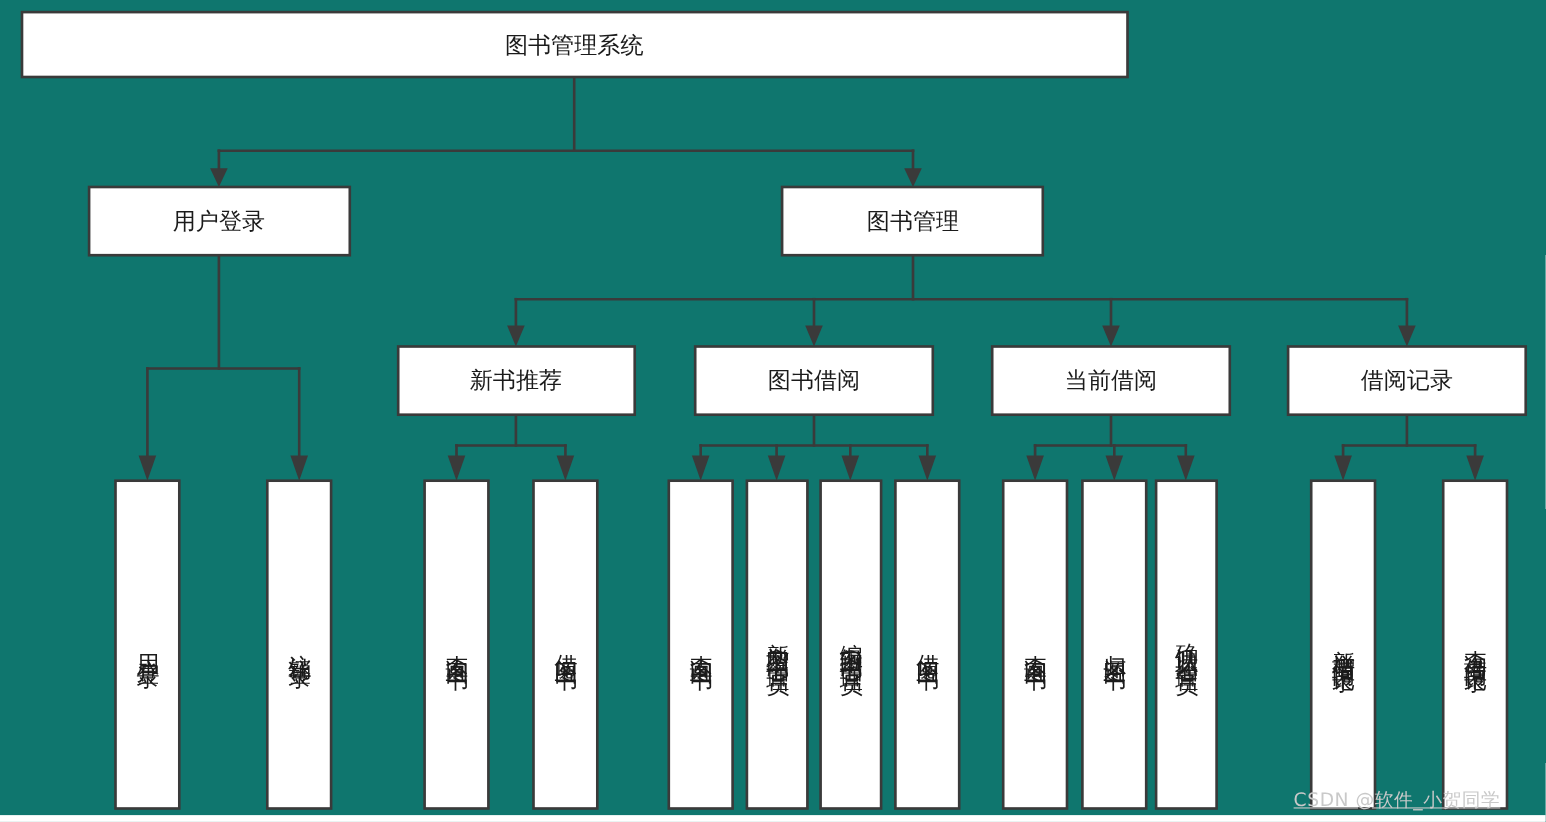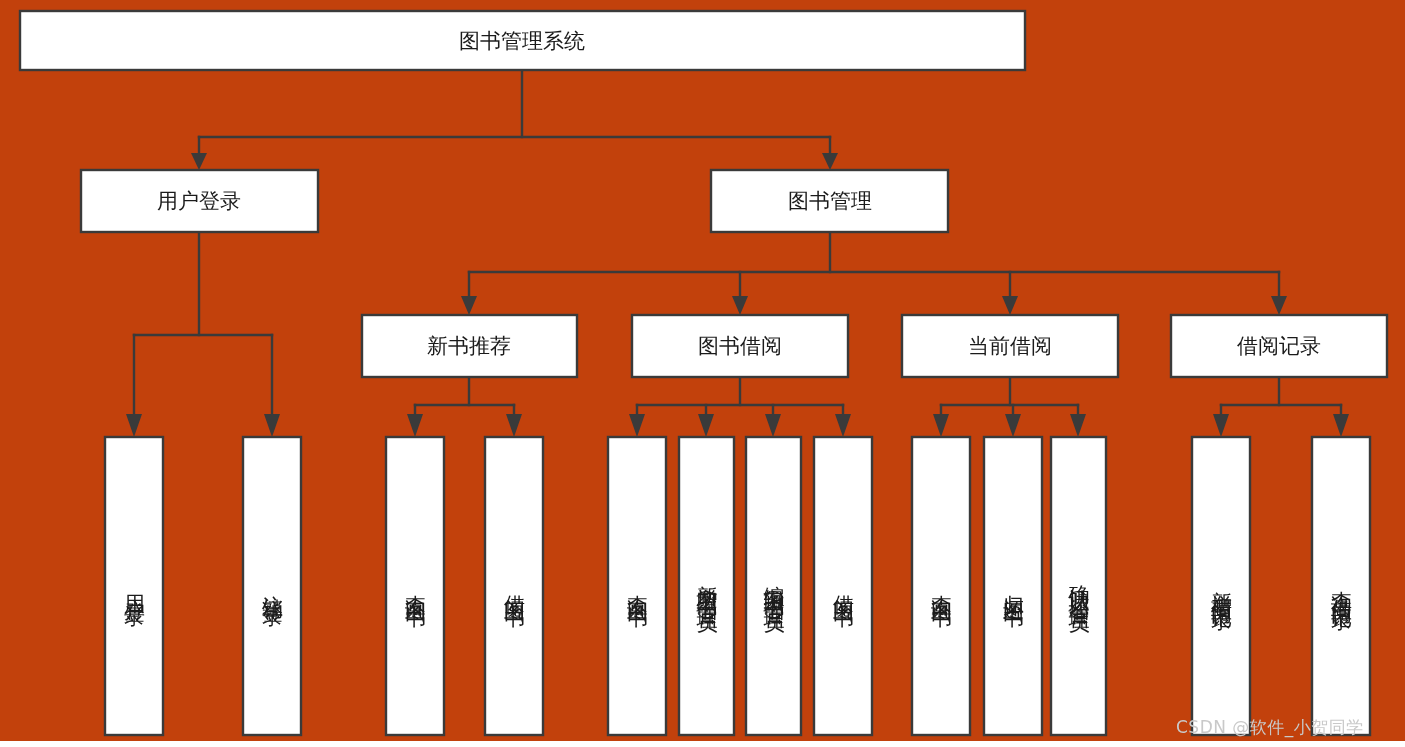--- a/index.html
+++ b/index.html
@@ -10,21 +10,21 @@
   body {
     width: 1405px;
     height: 747px;
     font-family: "DejaVu Sans", "Liberation Sans", sans-serif;
     overflow: hidden;
   }
   #diagram-root {
     position: relative;
     width: 1405px;
     height: 741px;
-    background: #c2410c;
+    background: #0f766e;
   }
   svg.diagram-svg {
     position: absolute;
     left: 0;
     top: 0;
     width: 1405px;
     height: 747px;
     display: block;
   }
   .node-box {
@@ -188,14 +188,14 @@
       <div style="position: absolute; left: 679px; top: 437px; width: 55px; height: 298px; display: flex; align-items: center; justify-content: center; writing-mode: vertical-rl; text-orientation: upright; font-family: &quot;DejaVu Sans&quot;, &quot;Liberation Sans&quot;, sans-serif; font-size: 21px; line-height: 1; letter-spacing: 4px; color: rgb(27, 27, 27); pointer-events: none;">新增图书（管理员）</div>
       <div style="position: absolute; left: 746px; top: 437px; width: 55px; height: 298px; display: flex; align-items: center; justify-content: center; writing-mode: vertical-rl; text-orientation: upright; font-family: &quot;DejaVu Sans&quot;, &quot;Liberation Sans&quot;, sans-serif; font-size: 21px; line-height: 1; letter-spacing: 4px; color: rgb(27, 27, 27); pointer-events: none;">编辑图书（管理员）</div>
       <div style="position: absolute; left: 814px; top: 437px; width: 58px; height: 298px; display: flex; align-items: center; justify-content: center; writing-mode: vertical-rl; text-orientation: upright; font-family: &quot;DejaVu Sans&quot;, &quot;Liberation Sans&quot;, sans-serif; font-size: 21px; line-height: 1; letter-spacing: 4px; color: rgb(27, 27, 27); pointer-events: none;">借阅图书</div>
       <div style="position: absolute; left: 912px; top: 437px; width: 58px; height: 298px; display: flex; align-items: center; justify-content: center; writing-mode: vertical-rl; text-orientation: upright; font-family: &quot;DejaVu Sans&quot;, &quot;Liberation Sans&quot;, sans-serif; font-size: 21px; line-height: 1; letter-spacing: 4px; color: rgb(27, 27, 27); pointer-events: none;">查询图书</div>
       <div style="position: absolute; left: 984px; top: 437px; width: 58px; height: 298px; display: flex; align-items: center; justify-content: center; writing-mode: vertical-rl; text-orientation: upright; font-family: &quot;DejaVu Sans&quot;, &quot;Liberation Sans&quot;, sans-serif; font-size: 21px; line-height: 1; letter-spacing: 4px; color: rgb(27, 27, 27); pointer-events: none;">归还图书</div>
       <div style="position: absolute; left: 1051px; top: 437px; width: 55px; height: 298px; display: flex; align-items: center; justify-content: center; writing-mode: vertical-rl; text-orientation: upright; font-family: &quot;DejaVu Sans&quot;, &quot;Liberation Sans&quot;, sans-serif; font-size: 21px; line-height: 1; letter-spacing: 4px; color: rgb(27, 27, 27); pointer-events: none;">确认归还（管理员）</div>
       <div style="position: absolute; left: 1192px; top: 437px; width: 58px; height: 298px; display: flex; align-items: center; justify-content: center; writing-mode: vertical-rl; text-orientation: upright; font-family: &quot;DejaVu Sans&quot;, &quot;Liberation Sans&quot;, sans-serif; font-size: 21px; line-height: 1; letter-spacing: 4px; color: rgb(27, 27, 27); pointer-events: none;">新增借阅记录</div>
       <div style="position: absolute; left: 1312px; top: 437px; width: 58px; height: 298px; display: flex; align-items: center; justify-content: center; writing-mode: vertical-rl; text-orientation: upright; font-family: &quot;DejaVu Sans&quot;, &quot;Liberation Sans&quot;, sans-serif; font-size: 21px; line-height: 1; letter-spacing: 4px; color: rgb(27, 27, 27); pointer-events: none;">查询借阅记录</div>
     </div>
 
-  <div class="watermark-text" style="left:1176px; top:716px;">CSDN @软件_小贺同学</div>
+  <div class="watermark-text" style="left:1176px; top:716px;text-decoration:underline;">CSDN @软件_小贺同学</div>
 </div>
 
 </body></html>

